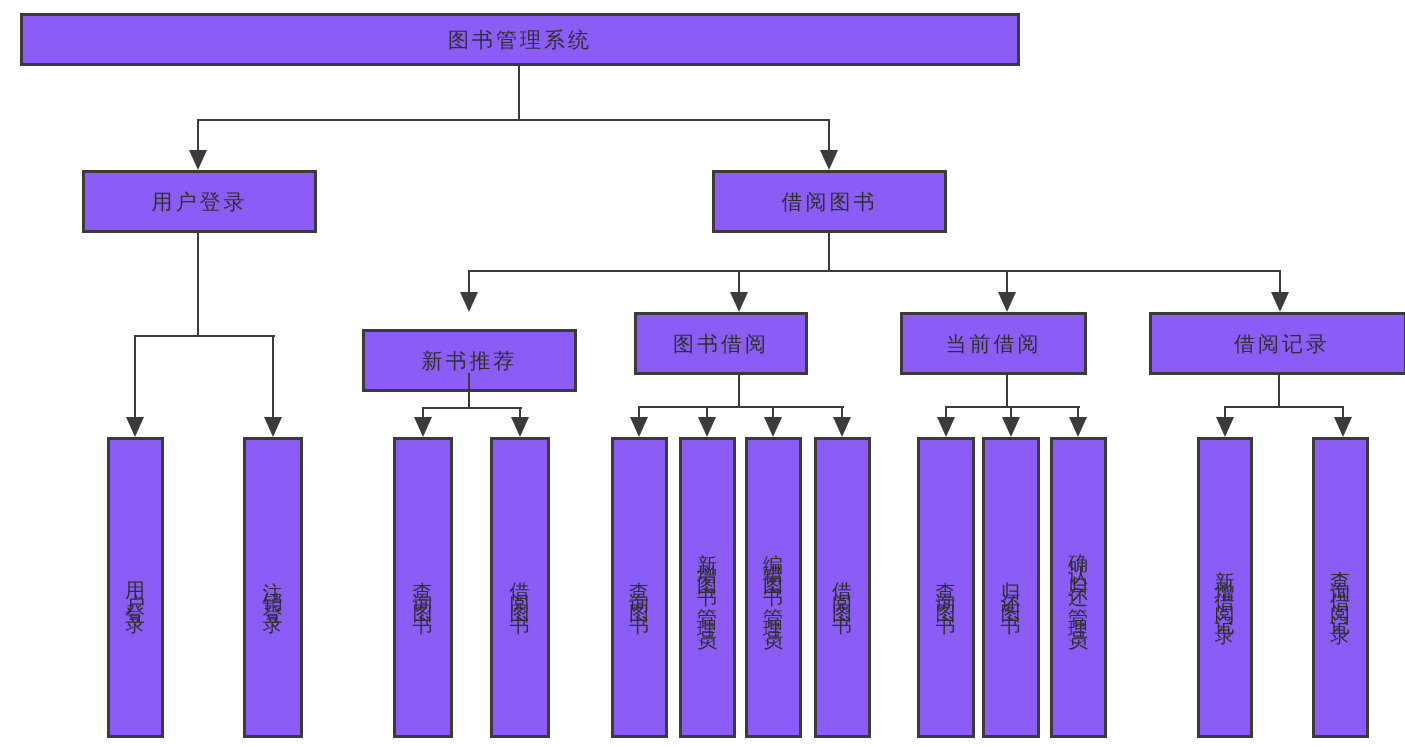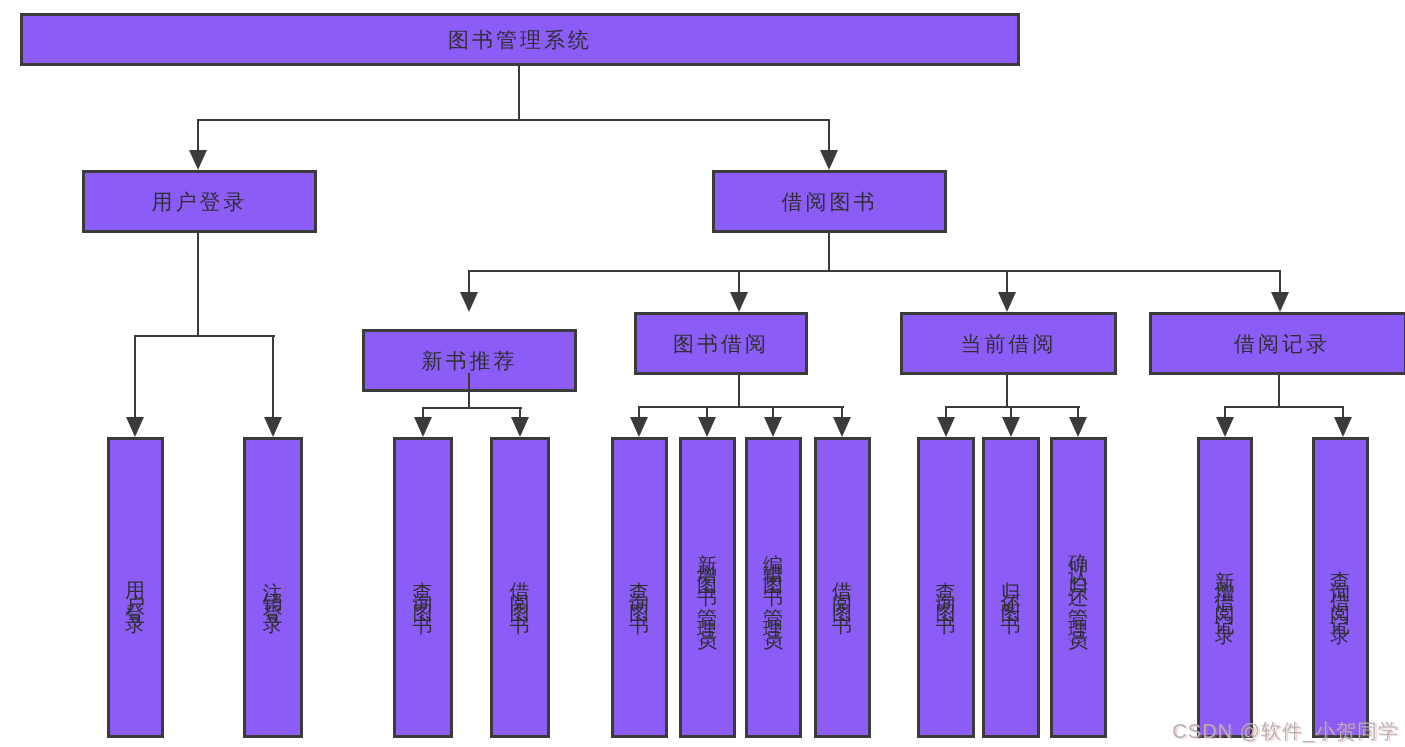--- a/index.html
+++ b/index.html
@@ -46,21 +46,21 @@
   </div>
 
   <div class="node" style="left:362px; top:329px; width:215px; height:63px;">
     <span class="hlabel">新书推荐</span>
   </div>
 
   <div class="node" style="left:634px; top:312px; width:174px; height:63px;">
     <span class="hlabel">图书借阅</span>
   </div>
 
-  <div class="node" style="left:900px; top:312px; width:217px; height:63px;">
+  <div class="node" style="left:900px; top:312px; width:187px; height:63px;">
     <span class="hlabel">当前借阅</span>
   </div>
 
   <div class="node" style="left:1149px; top:312px; width:258px; height:63px;padding-left:8px;">
     <span class="hlabel">借阅记录</span>
   </div>
 
   <div class="node" style="left:107px; top:437px; width:57px; height:301px;">
     <span class="vlabel">用户登录</span>
   </div>
@@ -158,15 +158,14 @@
   <div class="vline" style="left:1077px; top:406px; height:13px;"></div>
   <div class="tri" style="left:1069px; top:417px;"></div>
 
   <div class="vline" style="left:1278px; top:373px; height:35px;"></div>
   <div class="hline" style="left:1224px; top:406px; width:120px;"></div>
   <div class="vline" style="left:1224px; top:406px; height:13px;"></div>
   <div class="tri" style="left:1216px; top:417px;"></div>
   <div class="vline" style="left:1342px; top:406px; height:13px;"></div>
   <div class="tri" style="left:1334px; top:417px;"></div>
 
-  <div class="watermark">CSDN @软件_小贺同学</div>
 
 </div>
 
 </body></html>

